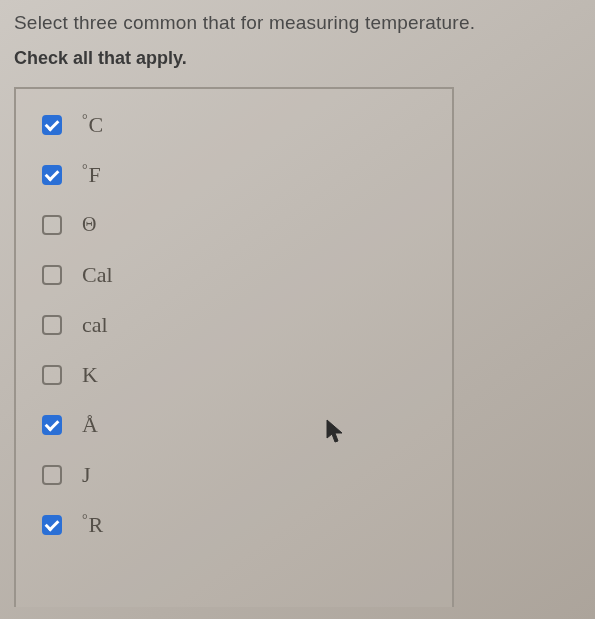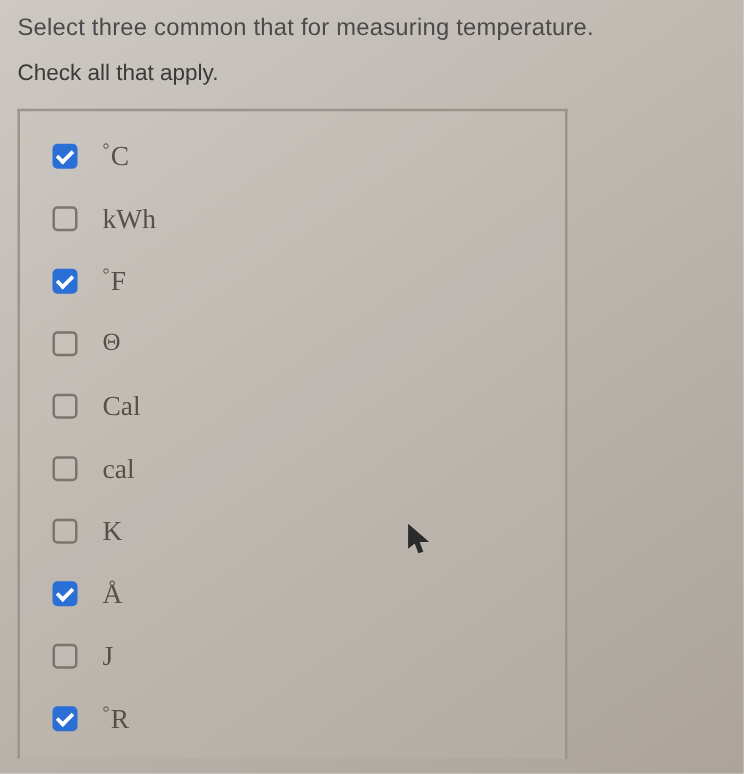--- a/index.html
+++ b/index.html
@@ -17,21 +17,21 @@
   }
   .question {
     font-size: 19px;
     color: #4a4a4a;
     margin: 0 0 14px 0;
     letter-spacing: 0.2px;
   }
   .instruction {
     font-size: 18px;
     color: #3a3a3a;
-    font-weight: normal;
+    font-weight: bold;
     margin: 0 0 18px 0;
   }
   .panel {
     border-top: 2px solid #9a948c;
     border-left: 2px solid #9a948c;
     border-right: 2px solid #9a948c;
     background: rgba(210,204,196,0.15);
     padding: 24px 20px 8px 26px;
     width: 440px;
     height: 520px;
@@ -96,24 +96,20 @@
 <p class="question">Select three common that for measuring temperature.</p>
 <p class="instruction">Check all that apply.</p>
 
 <div class="panel">
 
   <div class="option">
     <span class="checkbox checked"></span>
     <span class="label"><span class="deg">°</span><span>C</span></span>
   </div>
 
-  <div class="option">
-    <span class="checkbox"></span>
-    <span class="label">kWh</span>
-  </div>
 
   <div class="option">
     <span class="checkbox checked"></span>
     <span class="label"><span class="deg">°</span>F</span>
   </div>
 
   <div class="option">
     <span class="checkbox"></span>
     <span class="label ring">Θ</span>
   </div>

